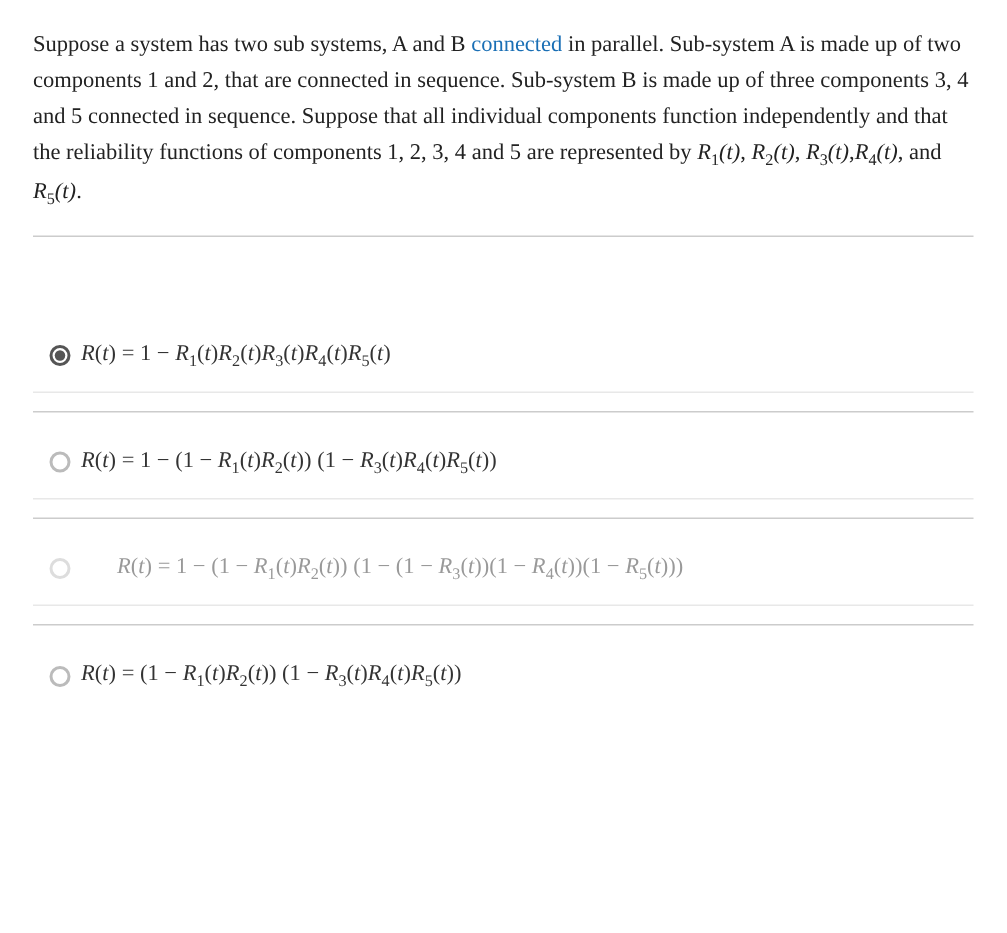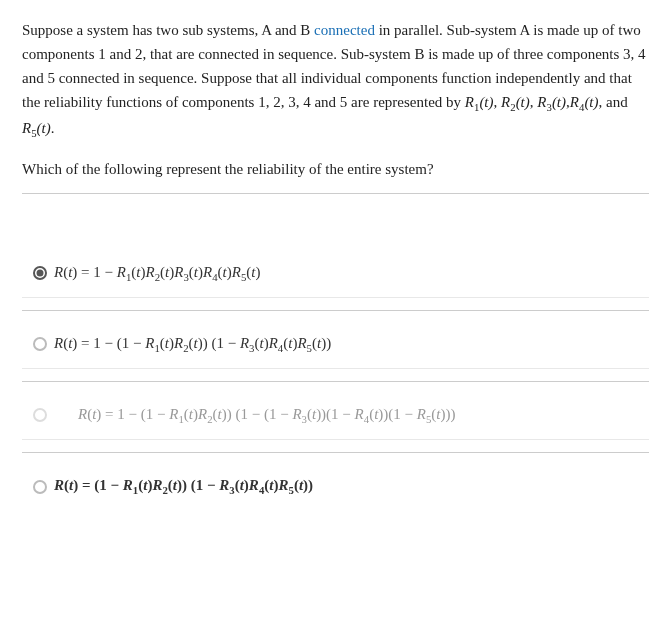--- a/index.html
+++ b/index.html
@@ -47,21 +47,20 @@
     .option-row {
       display: flex;
       align-items: center;
       padding: 10px 4px 10px 4px;
       border-bottom: 1px solid #e8e8e8;
       min-height: 48px;
     }
 
     .option-row:last-child {
       border-bottom: none;
-      font-weight: bold;
     }
 
     .radio-wrap {
       width: 28px;
       flex-shrink: 0;
       display: flex;
       align-items: center;
       justify-content: center;
     }
 
@@ -127,23 +126,20 @@
 
 <div>
 
   <p class="question-text">
     Suppose a system has two sub systems, A and B <span class="highlight">connected</span> in parallel.  Sub-system A is made up of two components 1 and 2, that are connected in sequence. Sub-system B is made up of three components 3, 4 and 5 connected in sequence.   Suppose that all individual components function independently and that the reliability functions of components 1, 2, 3, 4 and 5 are represented by
     <span class="math">R</span><sub>1</sub><span class="math">(t)</span>,
     <span class="math">R</span><sub>2</sub><span class="math">(t)</span>,
     <span class="math">R</span><sub>3</sub><span class="math">(t)</span>,<span class="math">R</span><sub>4</sub><span class="math">(t)</span>, and <span class="math">R</span><sub>5</sub><span class="math">(t)</span>.
   </p>
 
-  <p class="which-line">
-    Which of the following represent the reliability of <span class="highlight">the</span> entire system?
-  </p>
 
   <hr class="divider">
 
   <div class="spacer-rows"></div>
 
   <div class="options-area">
 
     <div class="option-row">
       <div class="radio-wrap">
         <span class="radio-circle selected"></span>

